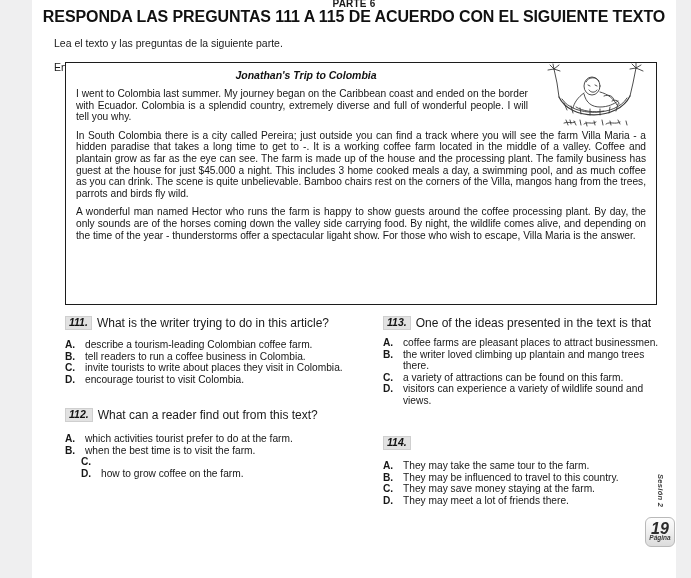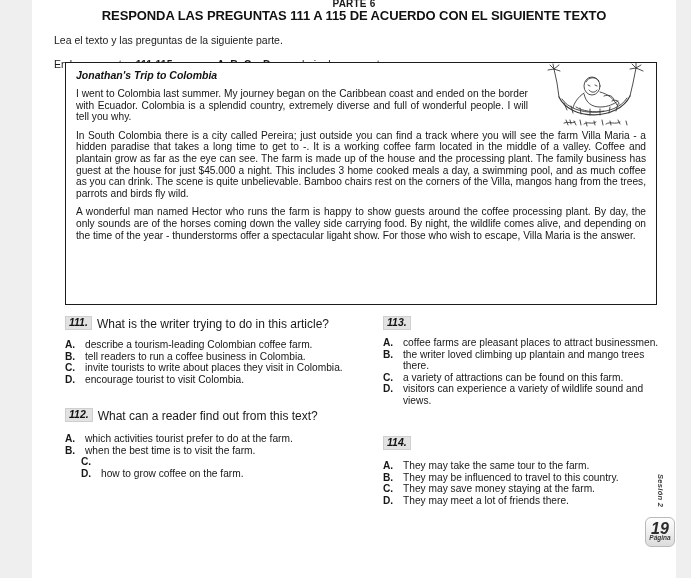--- a/index.html
+++ b/index.html
@@ -30,21 +30,21 @@
     color: #1a1a1a;
     margin: 0;
     padding: 0;
     height: 7px;
     line-height: 7px;
     overflow: hidden;
     letter-spacing: .2px;
   }
   .main-heading {
     text-align: center;
-    font-size: 13px;
+    font-size: 16px;
     font-weight: bold;
     color: #111;
     margin: 1px 0 0 0;
     letter-spacing: -0.1px;
   }
   .instr {
     font-size: 10.5px;
     color: #1a1a1a;
     margin: 11px 0 0 22px;
   }
@@ -59,21 +59,21 @@
     height: 243px;
     border: 1.6px solid #1c1c1c;
     box-sizing: border-box;
     background: #fff;
   }
   .reading-inner {
     padding: 6px 10px 0 10px;
     position: relative;
   }
   .story-title {
-    text-align: left;
+    text-align: center;
     font-size: 10.5px;
     font-weight: bold;
     font-style: italic;
     color: #111;
     margin: 0 0 0 0;
     padding-right: 110px;
   }
   .para {
     font-size: 10.2px;
     line-height: 11.6px;
@@ -99,21 +99,21 @@
     width: 614px;
     display: flex;
     gap: 22px;
   }
   .qcol { width: 296px; }
   .qcol.right { width: 290px; }
 
   .qblock { margin-bottom: 4px; }
   .qhead {
     display: flex;
-    align-items: flex-end;
+    align-items: center;
     gap: 5px;
     margin-bottom: 3px;
   }
   .qnum {
     background: #e2e2e2;
     border: 1px solid #cfcfcf;
     font-weight: bold;
     font-style: italic;
     font-size: 10.5px;
     color: #111;
@@ -304,20 +304,21 @@
         </div>
       </div>
 
     </div>
 
     <div class="qcol right">
 
       <div class="qblock q113">
         <div class="qhead">
           <span class="qnum">113.</span>
+          <span class="qtext">One of the ideas presented in the text is that</span>
         </div>
         <div class="opts" style="margin-top:7px;">
           <div class="opt">
               <span class="lbl">A.</span>
               <span class="txt">coffee farms are pleasant places to attract businessmen.</span>
             </div>
           <div class="opt nojust">
               <span class="lbl">B.</span>
               <span class="txt">the writer loved climbing up plantain and mango trees there.</span>
             </div>

